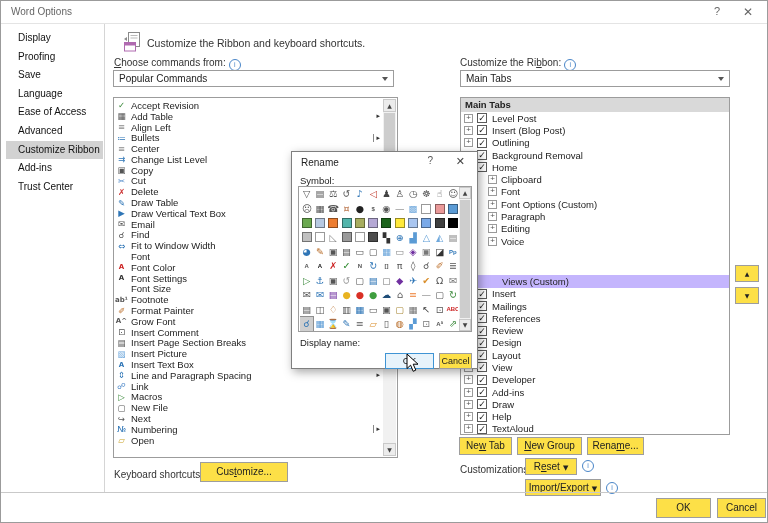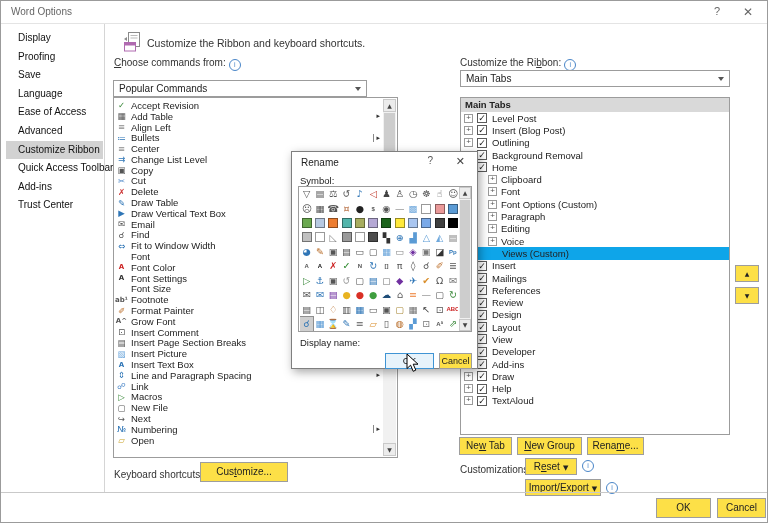--- a/index.html
+++ b/index.html
@@ -19,21 +19,21 @@
   .hdr-text{position:absolute;left:146px;top:36px;font-size:10.5px;color:#333;}
 
   .lbl{position:absolute;font-size:10px;color:#333;white-space:nowrap;}
   #lbl-choose{left:113px;top:56px;}
   #lbl-customize{left:459px;top:56px;}
   #kb-label{left:113px;top:468px;}
   #lbl-customizations{left:459px;top:463px;}
 
   .dd{position:absolute;height:17px;background:#fff;border:1px solid #9c9c9c;font-size:10px;line-height:15px;
       padding-left:5px;box-sizing:border-box;color:#222;}
-  #dd-left{left:112px;top:79px;width:254px;}
+  #dd-left{left:112px;top:69px;width:281px;}
   #dd-right{left:459px;top:69px;width:270px;}
   .ddcaret{position:absolute;right:5px;top:6px;width:0;height:0;border-left:3.5px solid transparent;
            border-right:3.5px solid transparent;border-top:4px solid #555;}
 
   .listbox{position:absolute;background:#fff;border:1px solid #9c9c9c;box-sizing:border-box;}
   #cmdbox{left:112px;top:96px;width:285px;height:361px;}
   #cmd-rows{position:absolute;left:1px;top:2px;right:15px;bottom:1px;overflow:hidden;}
   .cmd-row{height:10.8px;display:flex;align-items:center;position:relative;}
   .cicon{width:13px;flex:0 0 13px;text-align:center;font-size:8.5px;line-height:10px;
          font-family:"DejaVu Sans",sans-serif;}
@@ -56,21 +56,21 @@
   #btn-new-tab{left:458px;top:436px;width:53px;height:18px;line-height:16px;}
   #btn-new-group{left:516px;top:436px;width:65px;height:18px;line-height:16px;}
   #btn-rename{left:586px;top:436px;width:57px;height:18px;line-height:16px;}
   #btn-reset{left:524px;top:457px;width:52px;height:17px;line-height:15px;}
   #btn-import{left:524px;top:478px;width:76px;height:17px;line-height:15px;}
   .bcaret{font-size:7px;margin-left:3px;font-family:"DejaVu Sans",sans-serif;}
 
   #treebox{left:459px;top:96px;width:270px;height:338px;overflow:hidden;}
   .tree-head{height:14px;line-height:14px;background:#d9d9d9;font-size:9.5px;font-weight:bold;padding-left:4px;}
   .tree-row{height:12.3px;display:flex;align-items:center;font-size:9.5px;white-space:nowrap;}
-  .tree-row.sel{background:#0ea5e9;}
+  .tree-row.sel{background:#c4b5fd;margin-top:28px;}
   .exp{width:9px;height:9px;flex:0 0 9px;border:1px solid #9a9a9a;box-sizing:border-box;font-size:8px;
        line-height:6px;text-align:center;color:#555;margin-right:4px;background:#fff;}
   .chk{width:10px;height:10px;flex:0 0 10px;border:1px solid #5a5a5a;box-sizing:border-box;margin-right:5px;
        background:#fff;font-size:9px;line-height:8px;text-align:center;color:#222;
        font-family:"DejaVu Sans",sans-serif;}
   .lvl0{padding-left:3px;}.lvl1{padding-left:27px;}.lvl1-noexp{padding-left:41px;}
 
   .move-btn{width:24px;height:17px;line-height:15px;font-size:6px;font-family:"DejaVu Sans",sans-serif;}
   #btn-move-up{left:734px;top:264px;}
   #btn-move-down{left:734px;top:286px;}
@@ -126,21 +126,20 @@
   </div>
 
   <div class="sidebar" id="sidebar">
       <div class="side-item">Display</div>
       <div class="side-item">Proofing</div>
       <div class="side-item">Save</div>
       <div class="side-item">Language</div>
       <div class="side-item">Ease of Access</div>
       <div class="side-item">Advanced</div>
       <div class="side-item sel">Customize Ribbon</div>
-      <div class="side-item">Quick Access Toolbar</div>
       <div class="side-item">Add-ins</div>
       <div class="side-item">Trust Center</div>
     </div>
 
   <span class="hdr-icon">
     <svg width="20" height="22" viewBox="0 0 20 22">
       <rect x="6.5" y="1.5" width="11" height="14" fill="#fff" stroke="#8a8a8a"></rect>
       <line x1="8.5" y1="4.5" x2="15.5" y2="4.5" stroke="#bbb"></line>
       <line x1="8.5" y1="7" x2="15.5" y2="7" stroke="#bbb"></line>
       <rect x="2.5" y="11.5" width="11" height="8.5" fill="#fff" stroke="#b06ab0"></rect>

